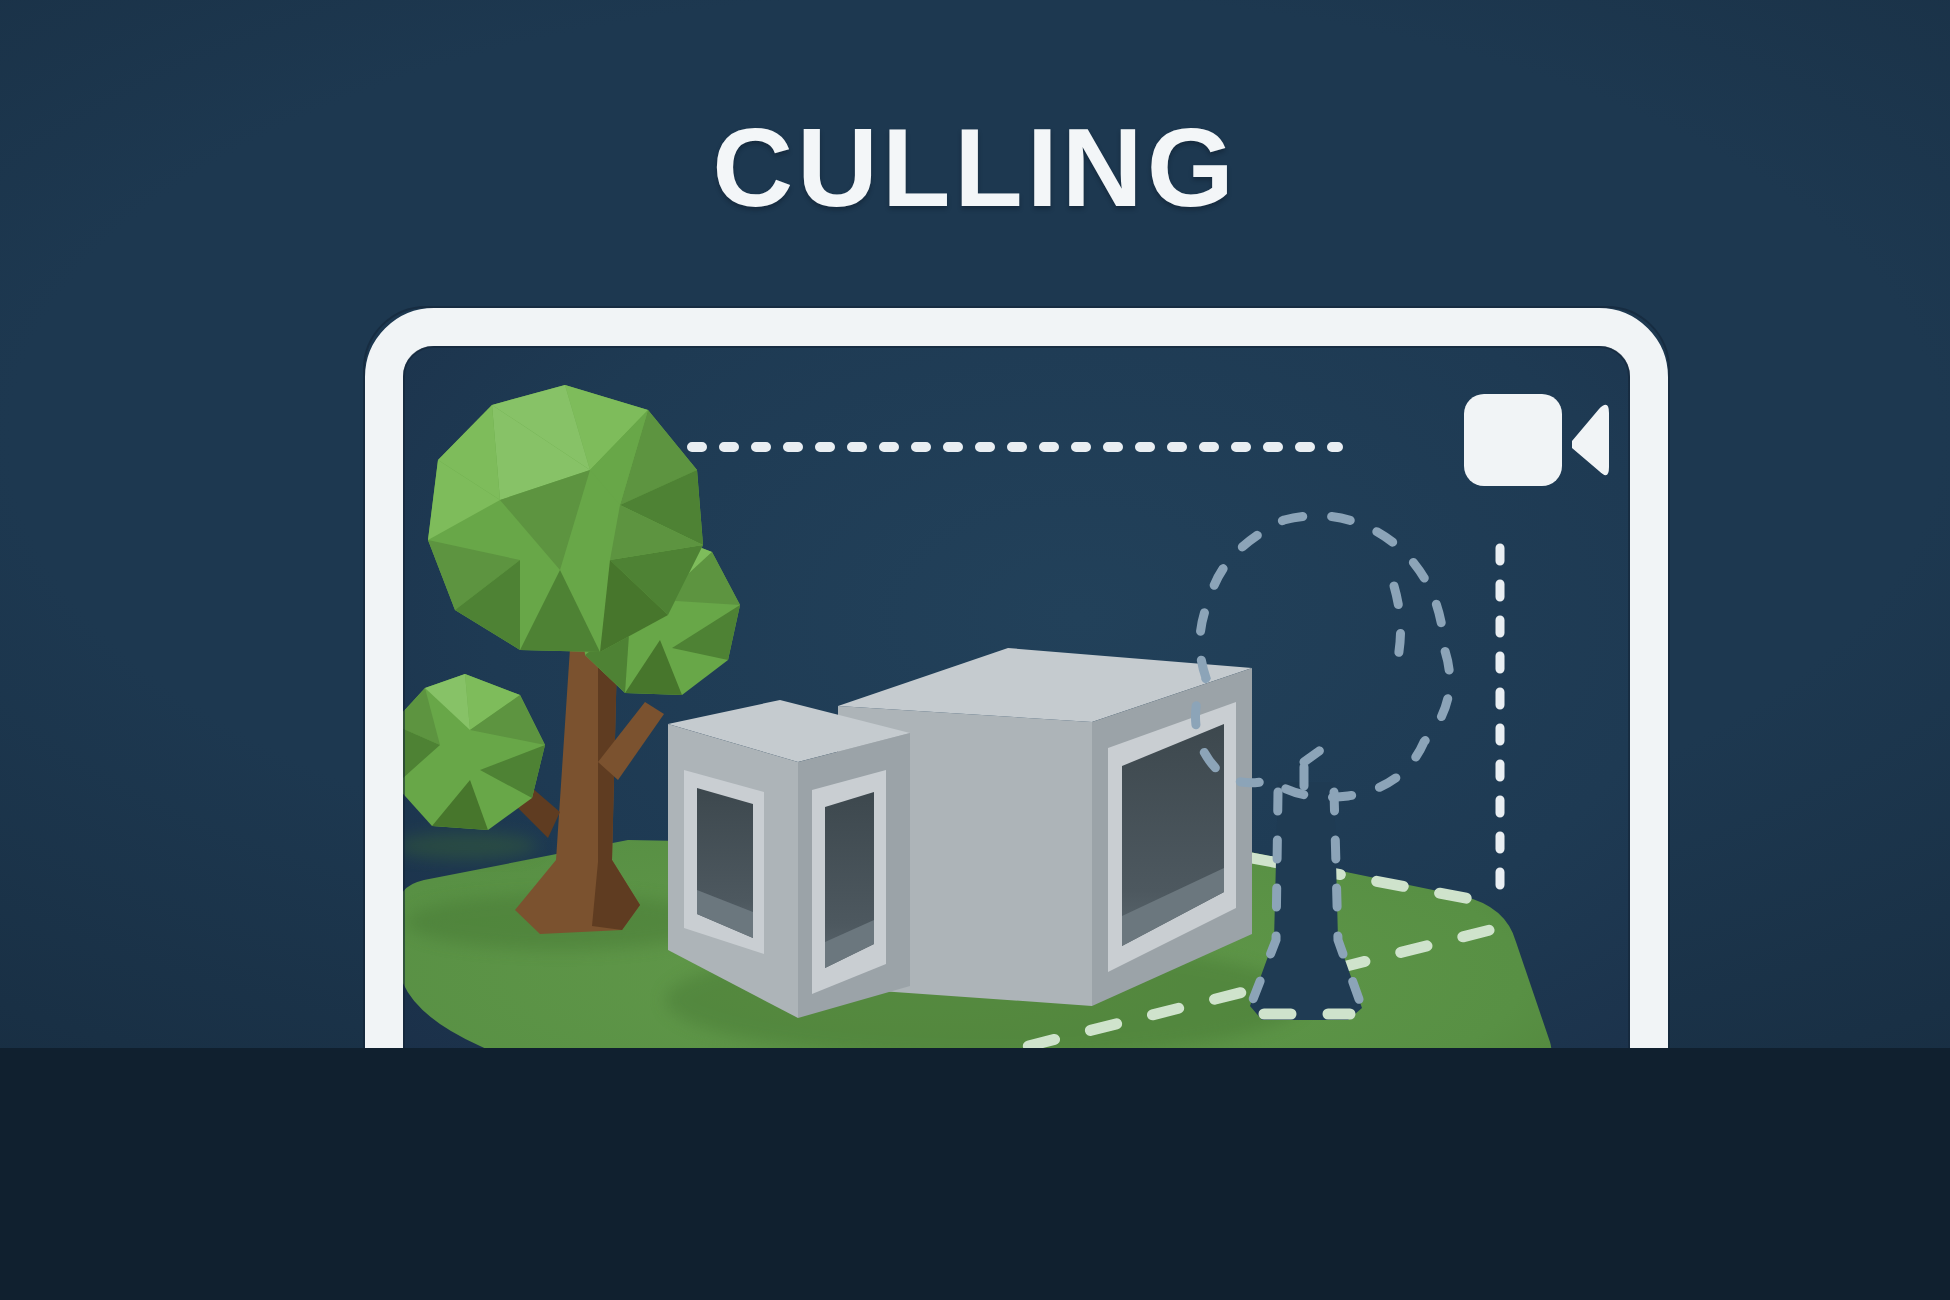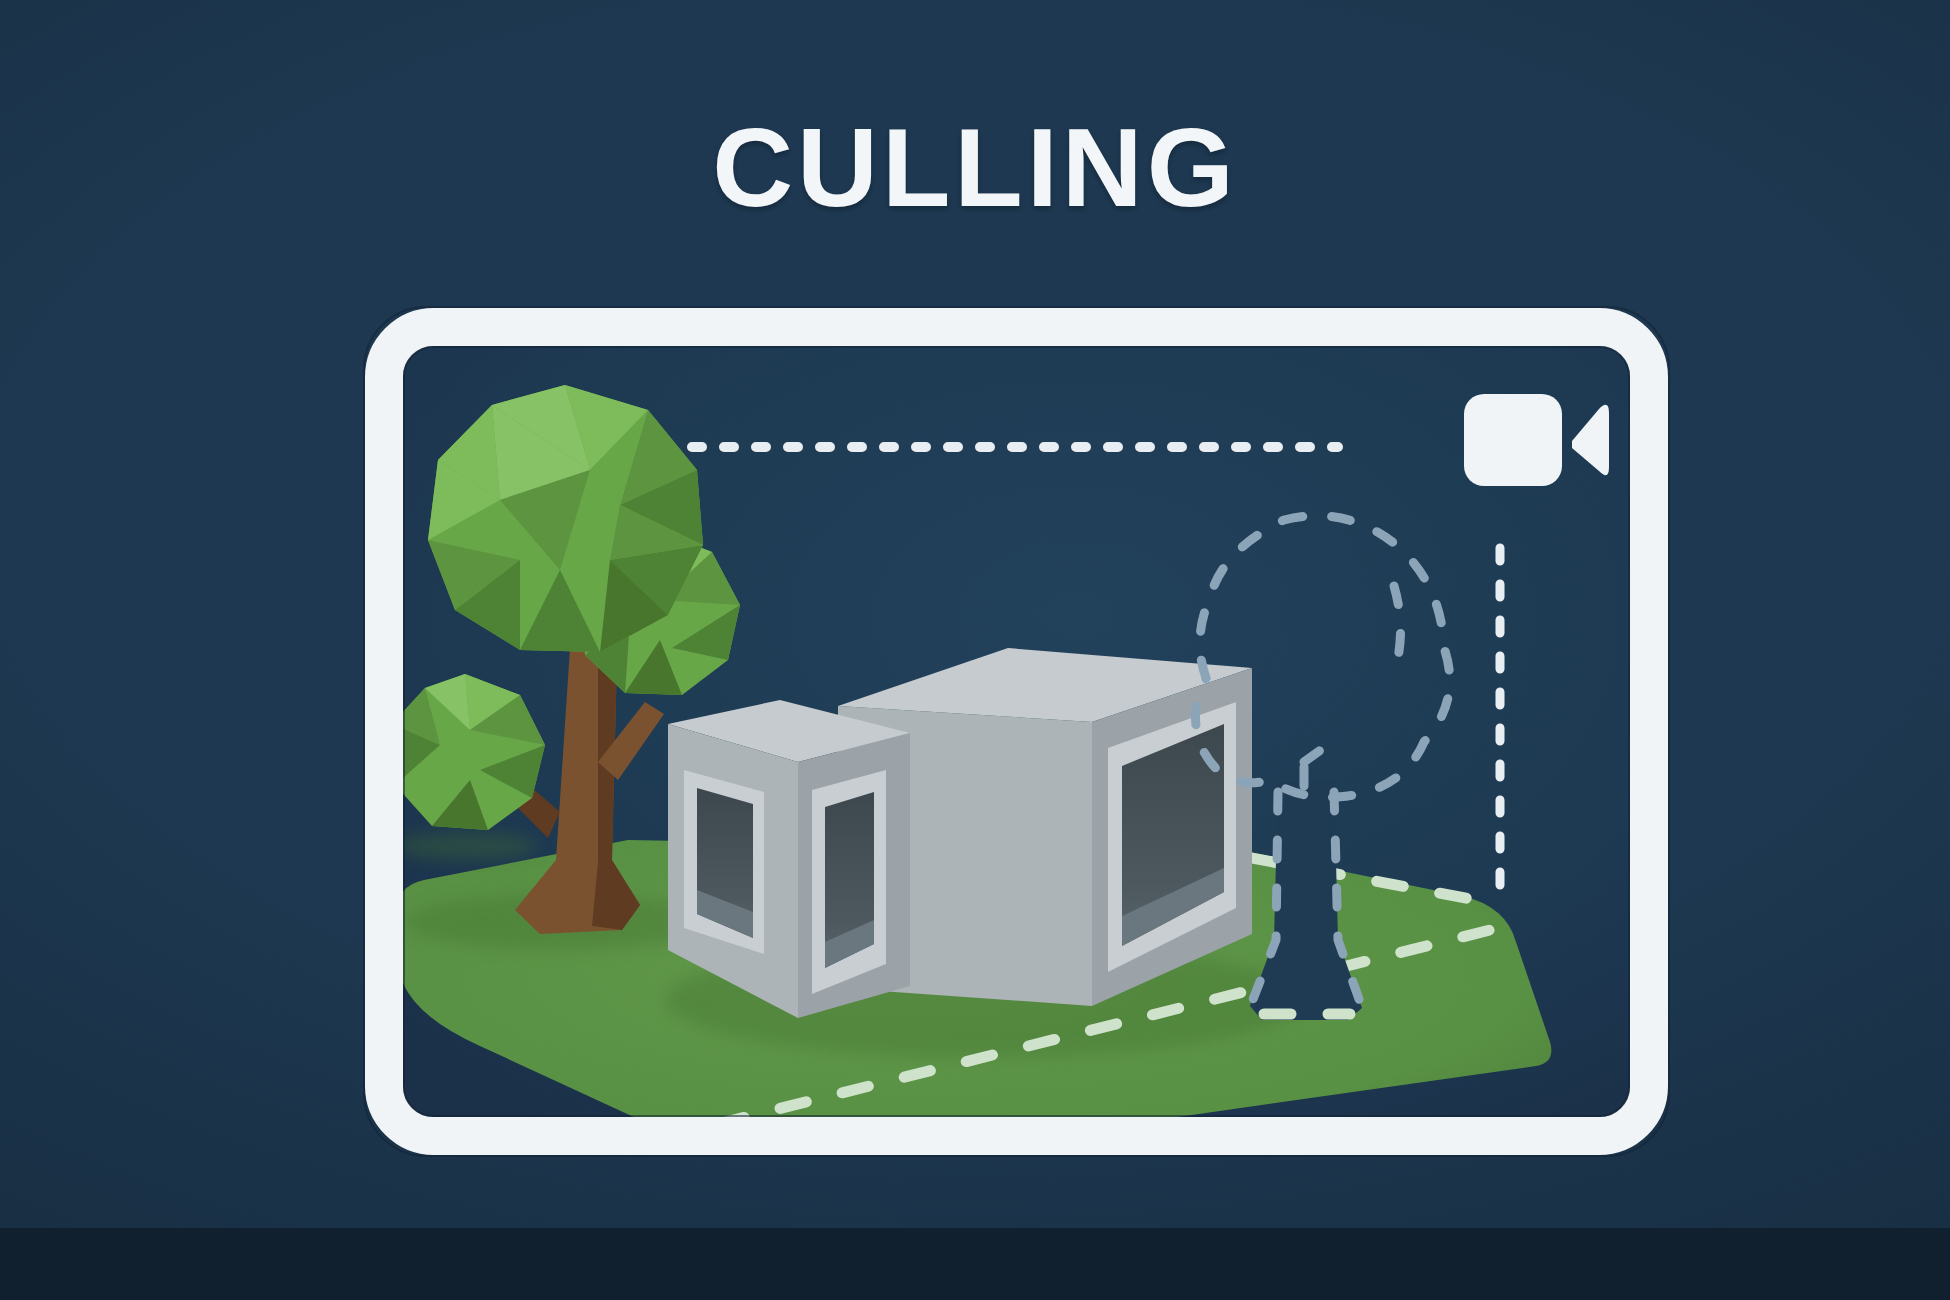--- a/index.html
+++ b/index.html
@@ -1,17 +1,17 @@
 <!DOCTYPE html>
 <html style="--page_bg: #1d3850; --page_bg_edge: #15283a; --sky: #21405a; --sky_edge: #1b3149; --frame: #f1f4f6; --title_text: #f3f6f8; --dash_white: #e9eef2; --dash_ghost: #8ca4b8; --dash_mint: #cfe3cc; --ground: #5c9243; --ground_edge: #4f8138; --shadow_green: #3f6f2e; --trunk: #7b522f; --trunk_dark: #5f3c21; --leaf_base: #68a748; --leaf_light: #7ebc5b; --leaf_lighter: #87c267; --leaf_mid: #5d9440; --leaf_dark: #4e8234; --leaf_darker: #47762c; --box_top: #c5cbcf; --box_light: #adb4b8; --box_mid: #9ba3a8; --box_bevel: #c9ced2; --box_interior: #48535a; --box_interior_floor: #6b777e; --ghost_trunk_fill: #1f3b53;"><head>
 <meta charset="utf-8">
 <style>
   html,body{margin:0;padding:0;background:#10202f;}
   .stage{
-    position:relative;width:1950px;height:1228px;overflow:hidden;
+    position:relative;width:1950px;height:1048px;overflow:hidden;
     background:radial-gradient(110% 95% at 50% 42%, var(--page_bg) 0%, var(--page_bg) 45%, var(--page_bg_edge) 100%);
     font-family:"Liberation Sans", sans-serif;
   }
   .title{
     position:absolute;top:112px;left:0;width:100%;text-align:center;
     font-size:112px;font-weight:700;letter-spacing:4px;line-height:1;
     color:var(--title_text);text-shadow:0 3px 4px rgba(8,18,28,.35);
     user-select:none;
   }
   svg{position:absolute;left:0;top:0;}

